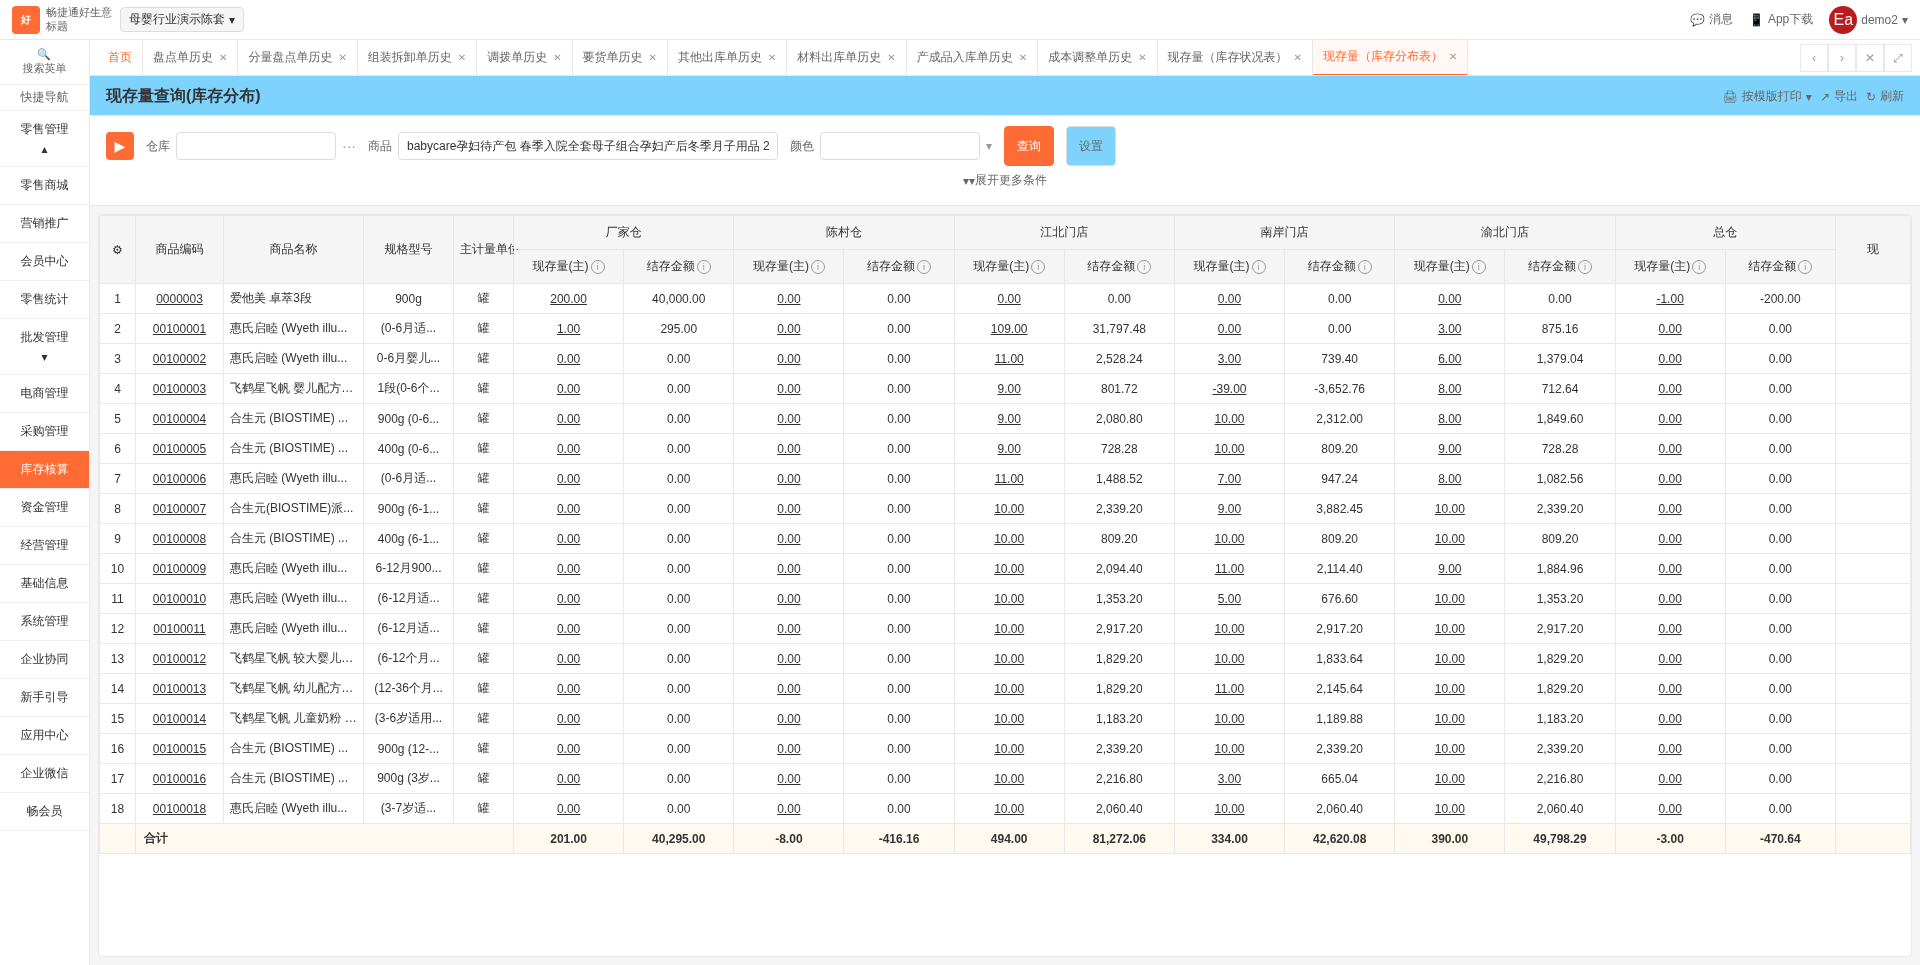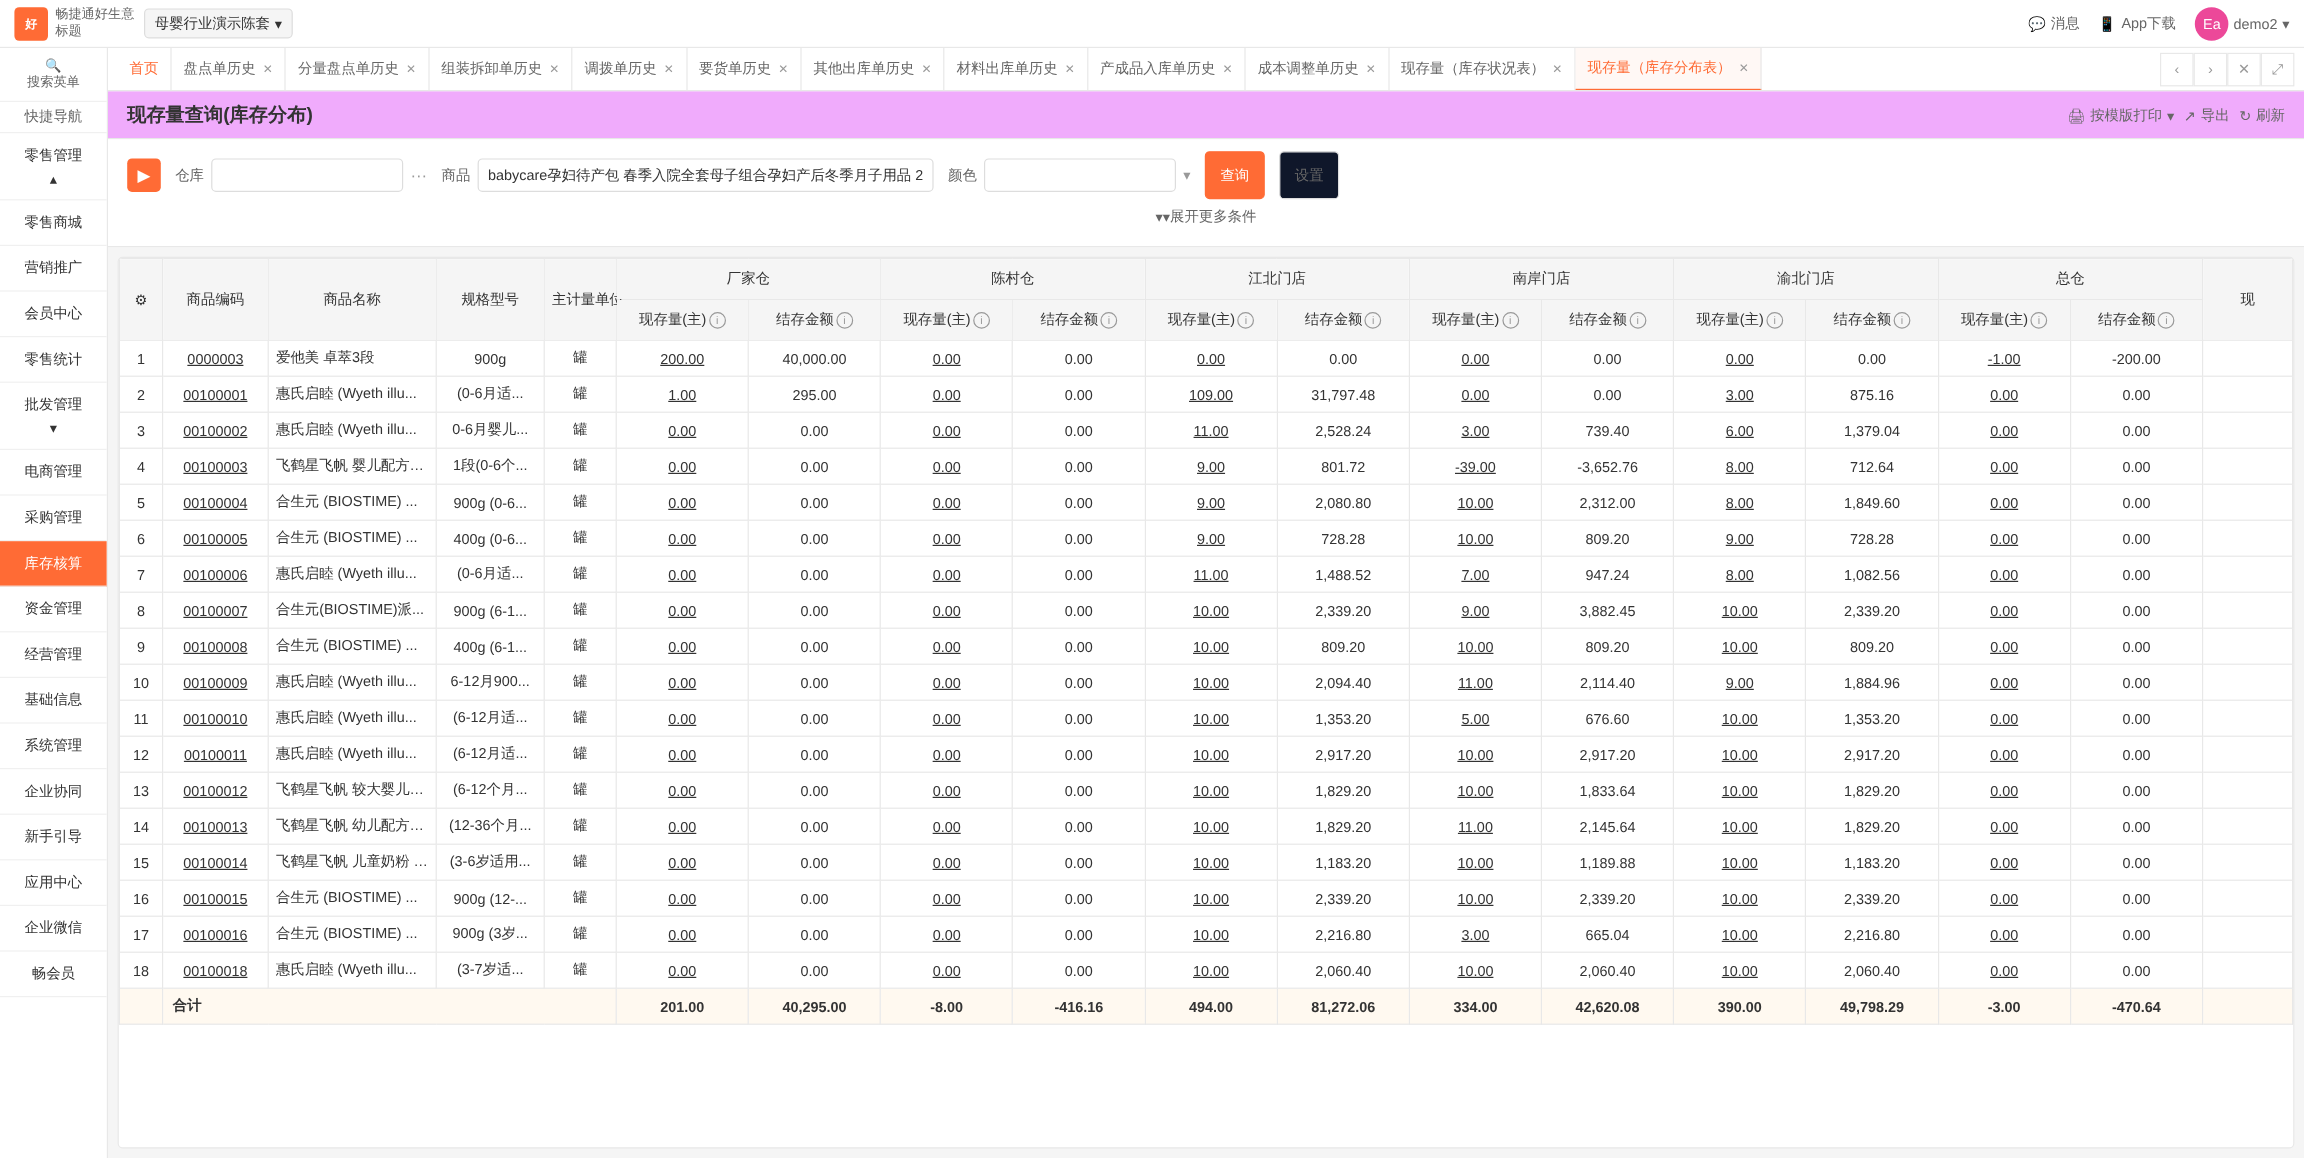--- a/index.html
+++ b/index.html
@@ -10,21 +10,21 @@
     
     
     .top-bar { height: 40px; background: #fff; border-bottom: 1px solid #e8e8e8; display: flex; align-items: center; justify-content: space-between; padding: 0 12px; flex-shrink: 0; }
     .top-bar-left { display: flex; align-items: center; gap: 8px; }
     .logo-area { display: flex; align-items: center; gap: 6px; }
     .logo-icon { width: 28px; height: 28px; background: #ff6b35; border-radius: 4px; display: flex; align-items: center; justify-content: center; color: white; font-size: 10px; font-weight: bold; }
     .logo-text { font-size: 11px; color: #666; line-height: 1.2; }
     .dropdown-selector { display: flex; align-items: center; gap: 4px; background: #f5f5f5; border: 1px solid #ddd; border-radius: 4px; padding: 3px 8px; font-size: 12px; color: #333; cursor: pointer; }
     .top-bar-right { display: flex; align-items: center; gap: 16px; font-size: 12px; color: #666; }
     .top-bar-right-item { display: flex; align-items: center; gap: 4px; cursor: pointer; }
-    .avatar { width: 28px; height: 28px; border-radius: 50%; background: #ec4899; display: flex; align-items: center; justify-content: center; color: white; font-size: 12px; }
+    .avatar { width: 28px; height: 28px; border-radius: 50%; background: #b91c1c; display: flex; align-items: center; justify-content: center; color: white; font-size: 16px; }
 
     
     .main-layout { display: flex; flex: 1; overflow: hidden; }
 
     
     .sidebar { width: 90px; background: #fff; border-right: 1px solid #e8e8e8; display: flex; flex-direction: column; flex-shrink: 0; overflow-y: auto; }
     .sidebar-search { padding: 8px 6px; text-align: center; font-size: 11px; color: #666; cursor: pointer; border-bottom: 1px solid #f0f0f0; }
     .sidebar-nav { padding: 4px 6px; text-align: center; font-size: 12px; color: #666; cursor: pointer; border-bottom: 1px solid #f0f0f0; }
     .sidebar-item { padding: 10px 6px; text-align: center; font-size: 12px; color: #333; cursor: pointer; display: flex; flex-direction: column; align-items: center; gap: 4px; border-bottom: 1px solid #f0f0f0; }
     .sidebar-item.active { background: #ff6b35; color: white; }
@@ -39,39 +39,39 @@
     .tab-item:first-child { color: #ff6b35; font-weight: 500; }
     .tab-item.active { color: #ff6b35; background: #fff8f5; border-bottom: 2px solid #ff6b35; }
     .tab-close { font-size: 10px; color: #999; margin-left: 2px; }
     .tab-nav-btns { display: flex; align-items: center; margin-left: auto; flex-shrink: 0; }
     .tab-nav-btn { width: 28px; height: 28px; display: flex; align-items: center; justify-content: center; cursor: pointer; color: #999; border: 1px solid #e8e8e8; font-size: 12px; }
 
     
     .page-content { flex: 1; display: flex; flex-direction: column; overflow: hidden; background: #f5f5f5; }
 
     
-    .page-header { background: #f0abfc; padding: 10px 16px 0; border-bottom: 1px solid #e8e8e8; flex-shrink: 0; }
+    .page-header { background: #7dd3fc; padding: 10px 16px 0; border-bottom: 1px solid #e8e8e8; flex-shrink: 0; }
     .page-title-row { display: flex; align-items: center; justify-content: space-between; margin-bottom: 8px; }
     .page-title { font-size: 16px; font-weight: 600; color: #333; }
     .header-actions { display: flex; align-items: center; gap: 8px; }
     .header-action-btn { display: flex; align-items: center; gap: 4px; font-size: 12px; color: #666; cursor: pointer; }
 
     
     .filter-area { background: #fff; padding: 10px 16px; border-bottom: 1px solid #e8e8e8; flex-shrink: 0; }
     .filter-row { display: flex; align-items: center; gap: 12px; flex-wrap: wrap; }
     .filter-expand-btn { width: 28px; height: 28px; background: #ff6b35; color: white; border: none; border-radius: 4px; display: flex; align-items: center; justify-content: center; cursor: pointer; font-size: 14px; flex-shrink: 0; }
     .filter-field { display: flex; align-items: center; gap: 6px; }
     .filter-label { font-size: 12px; color: #666; white-space: nowrap; }
     .filter-input { height: 28px; border: 1px solid #ddd; border-radius: 4px; padding: 0 8px; font-size: 12px; color: #333; background: #fff; }
     .filter-input.wide { width: 380px; }
     .filter-input.medium { width: 160px; }
     .filter-dots { color: #999; cursor: pointer; font-size: 14px; }
     .filter-action-btn { height: 40px; padding: 0 12px; border: 1px solid #ddd; border-radius: 4px; font-size: 12px; background: #fff; color: #666; cursor: pointer; display: flex; align-items: center; gap: 4px; }
     .btn-primary { background: #ff6b35; color: white; border-color: #ff6b35; }
-    .btn-default { background: #0f172a; color: #666; border-color: #ddd; }
+    .btn-default { background: #7dd3fc; color: #666; border-color: #ddd; }
     .expand-more { display: flex; align-items: center; justify-content: center; padding: 6px; color: #666; font-size: 12px; cursor: pointer; }
 
     
     .table-wrapper { flex: 1; overflow: auto; background: #fff; margin: 8px; border-radius: 4px; border: 1px solid #e8e8e8; }
     .data-table { width: 100%; border-collapse: collapse; font-size: 12px; table-layout: fixed; }
     .data-table th { background: #f5f5f5; border: 1px solid #e8e8e8; padding: 8px 6px; text-align: center; font-weight: 500; color: #333; white-space: nowrap; position: sticky; top: 0; z-index: 2; }
     .data-table td { border: 1px solid #e8e8e8; padding: 6px; text-align: center; color: #333; white-space: nowrap; overflow: hidden; text-overflow: ellipsis; }
     .data-table tr:last-child.total-row td { background: #fff9f0; font-weight: 600; }
     .col-idx { width: 36px; }
     .col-code { width: 88px; }

